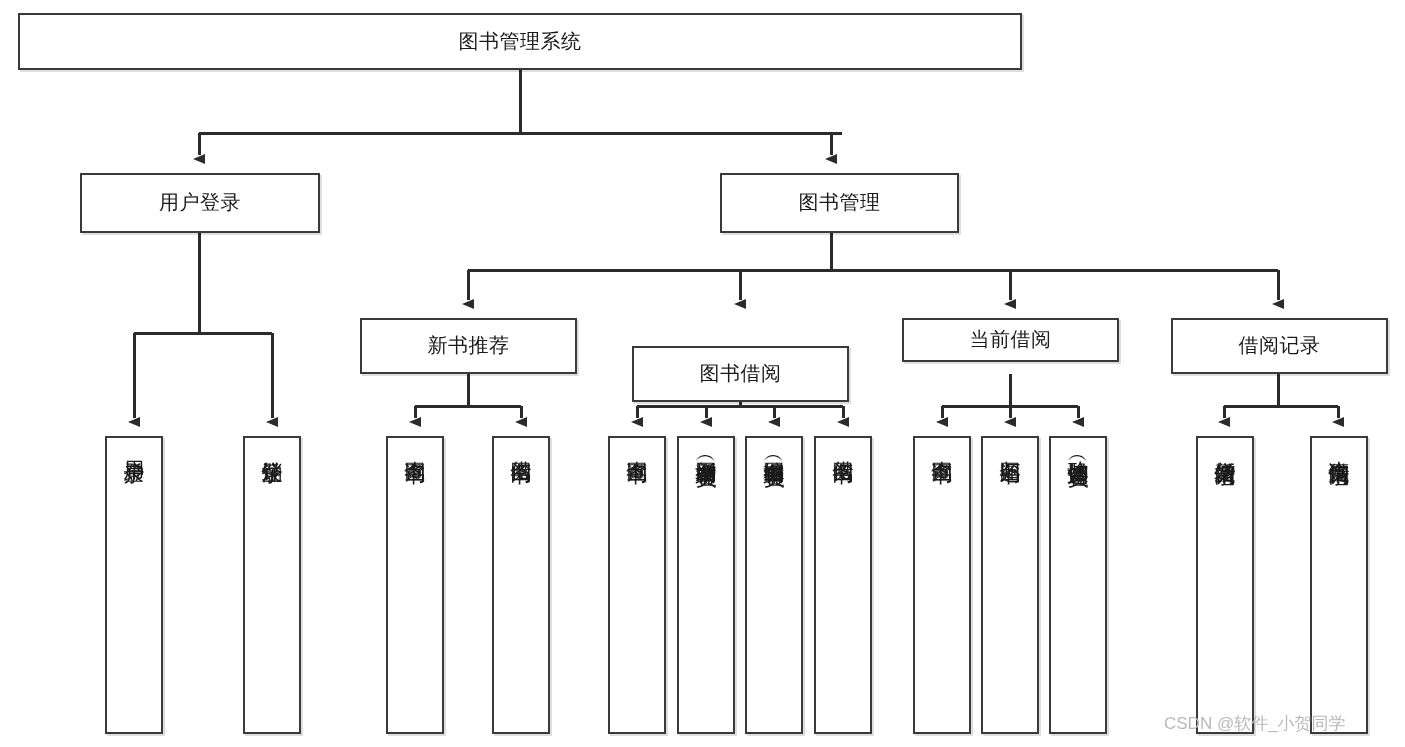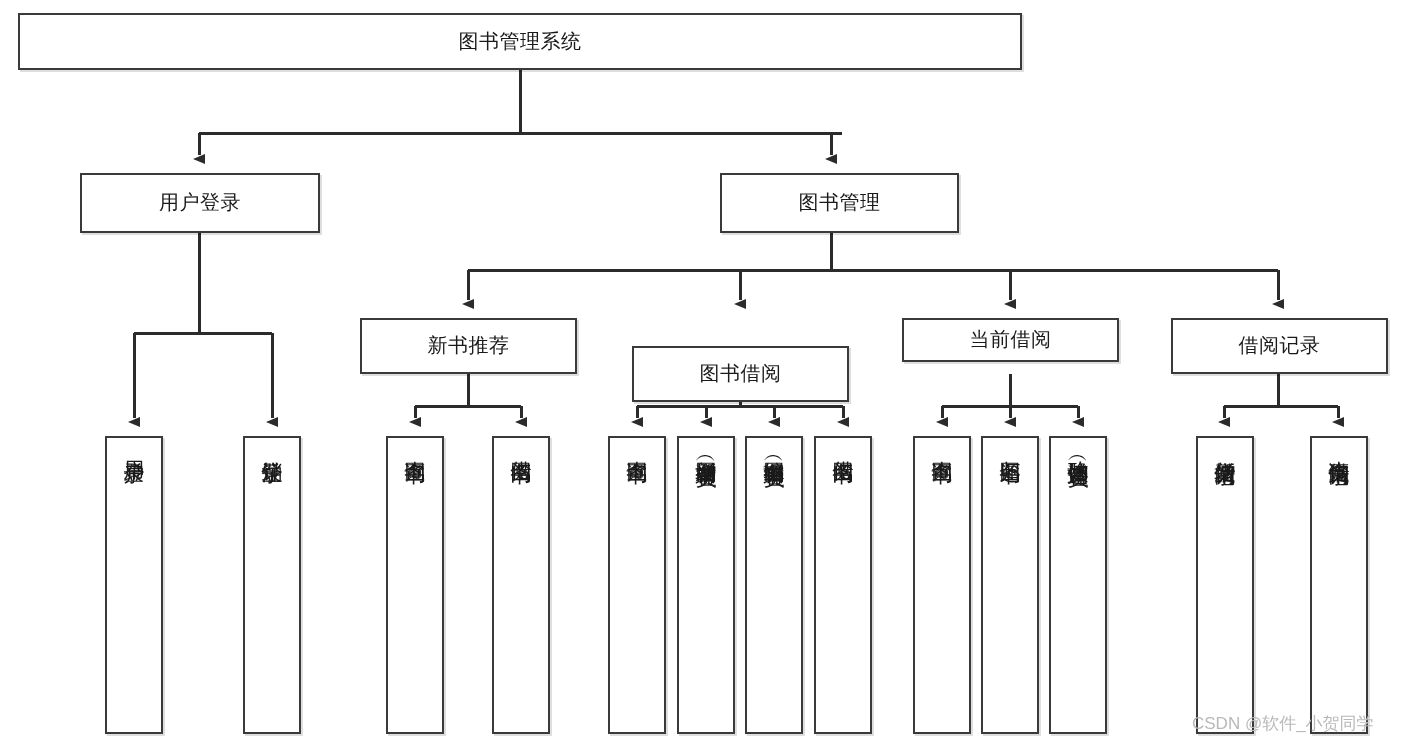--- a/index.html
+++ b/index.html
@@ -55,21 +55,21 @@
   .node.leaf .node-label {
     writing-mode: vertical-rl;
     text-orientation: upright;
     font-size: 21px;
     line-height: 1.05;
     letter-spacing: 1px;
     white-space: nowrap;
   }
   .watermark {
     position: absolute;
-    left: 1192px;
+    left: 1164px;
     top: 712px;
     font-size: 17px;
     color: #b9b9b9;
     white-space: nowrap;
     z-index: 3;
     font-family: "Liberation Sans", "DejaVu Sans", sans-serif;
     text-align: right;
   }
 </style>
 </head>

